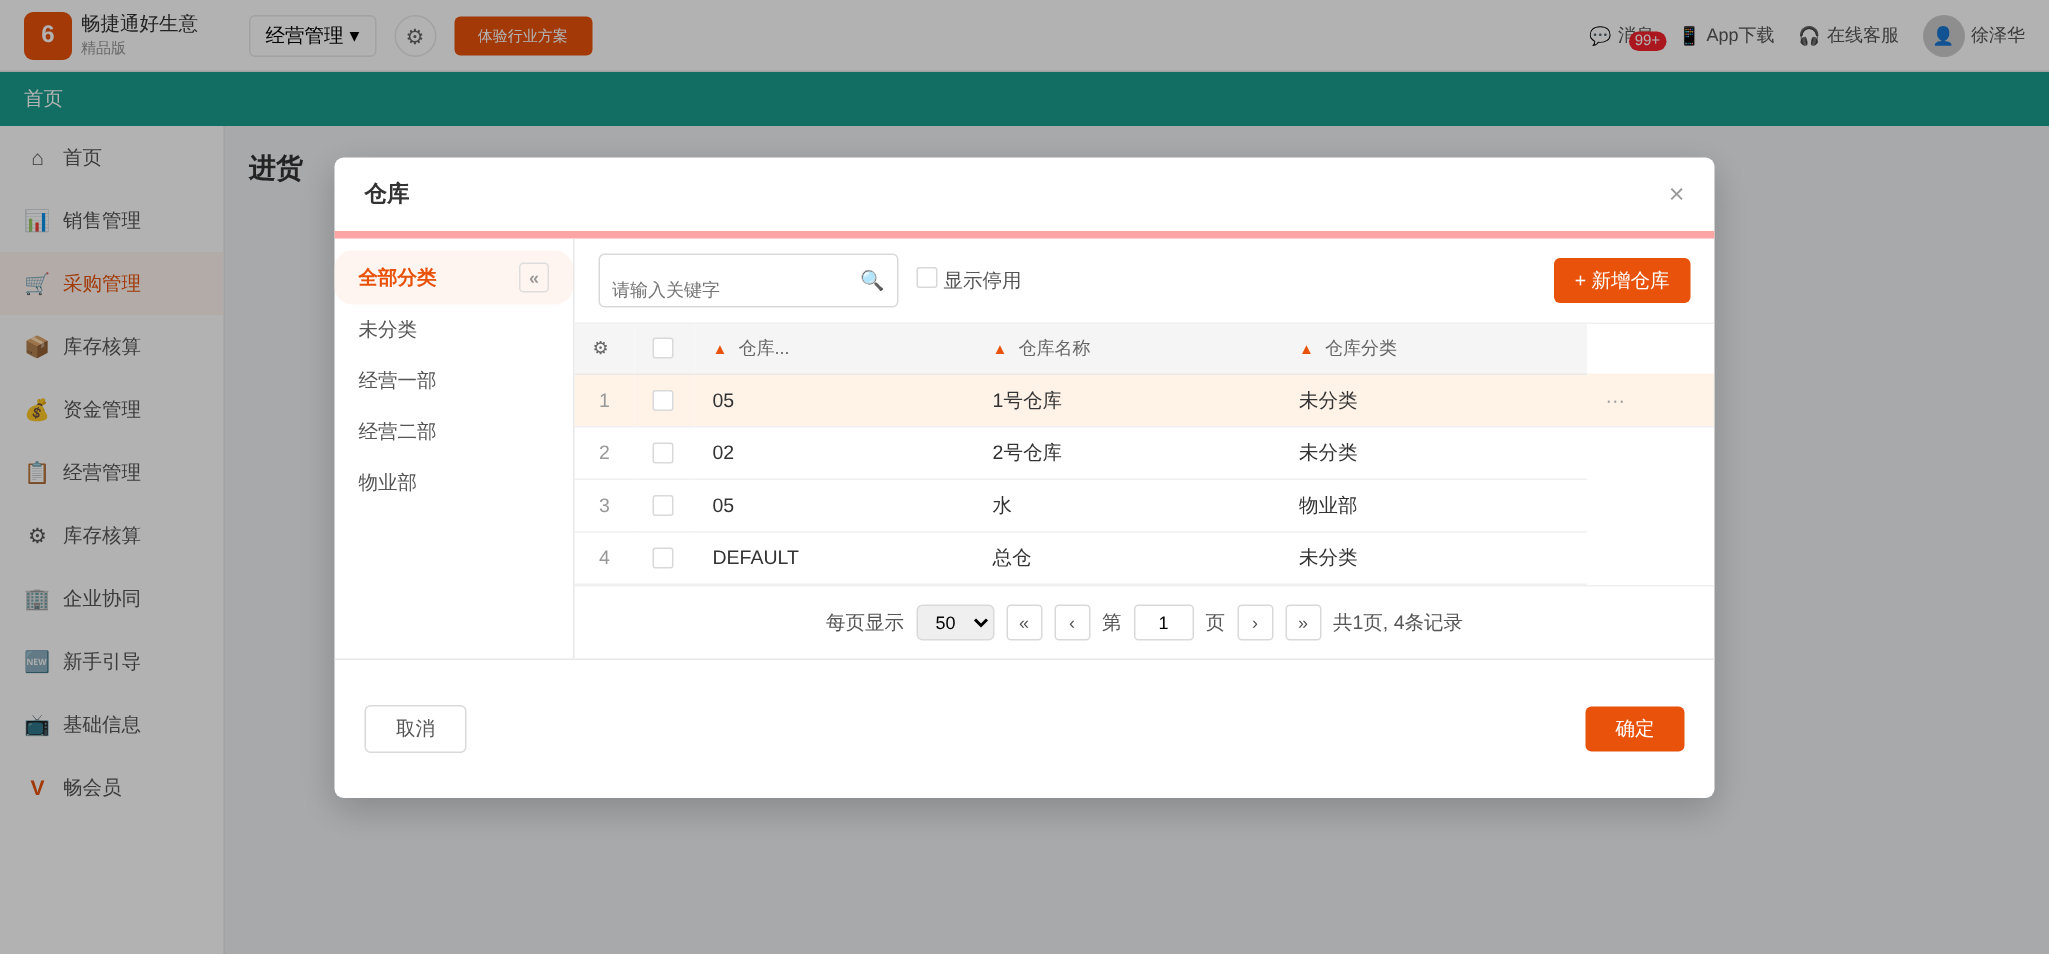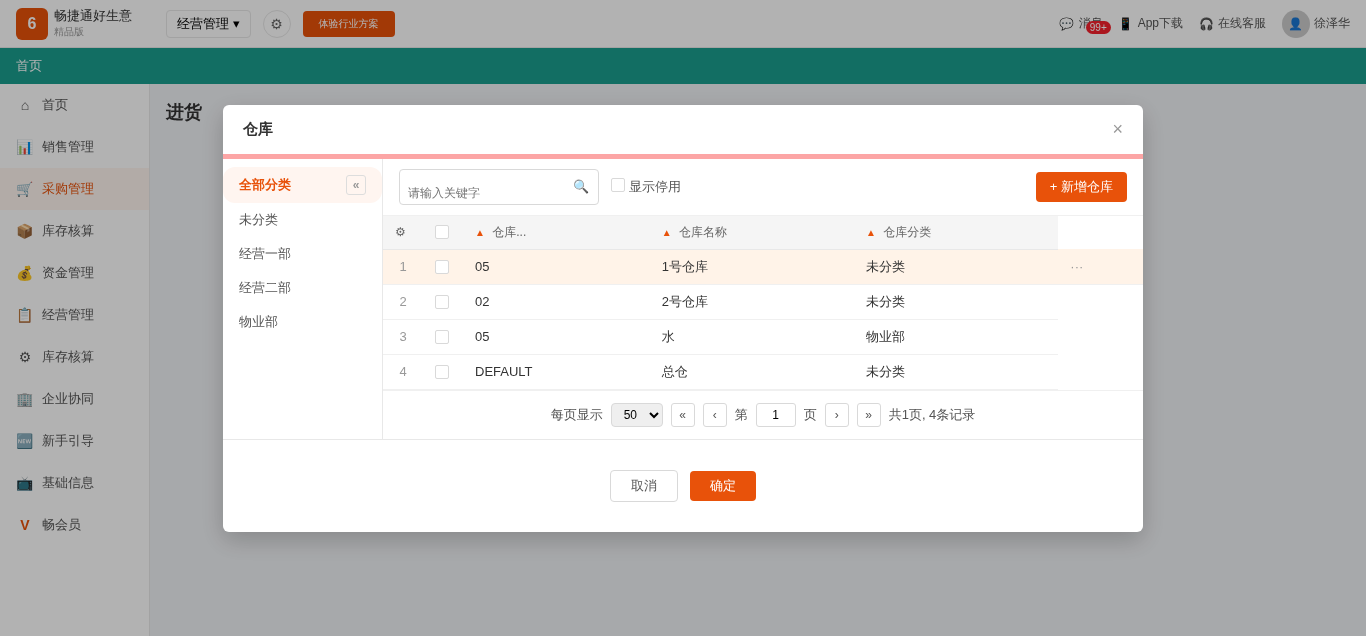--- a/index.html
+++ b/index.html
@@ -224,21 +224,21 @@
       border: 1px solid #d9d9d9; border-radius: 3px; cursor: pointer; color: #555;
       font-size: 12px; background: #fff;
     }
     .page-input {
       width: 40px; height: 24px; border: 1px solid #d9d9d9; border-radius: 3px;
       text-align: center; font-size: 12px; outline: none;
     }
 
     
     .dialog-footer {
-      display: flex; align-items: center; justify-content: center; gap: 12px;
+      display: flex; align-items: center; justify-content: space-between; gap: 12px;
       padding: 30px 20px;
       border-top: 1px solid #e8e8e8;
     }
     .cancel-btn {
       border: 1px solid #d9d9d9; background: #fff; color: #555;
       border-radius: 4px; padding: 6px 20px; cursor: pointer; font-size: 13px;
     }
     .confirm-btn {
       background: #e8520a; color: #fff; border: none;
       border-radius: 4px; padding: 6px 20px; cursor: pointer; font-size: 13px;

